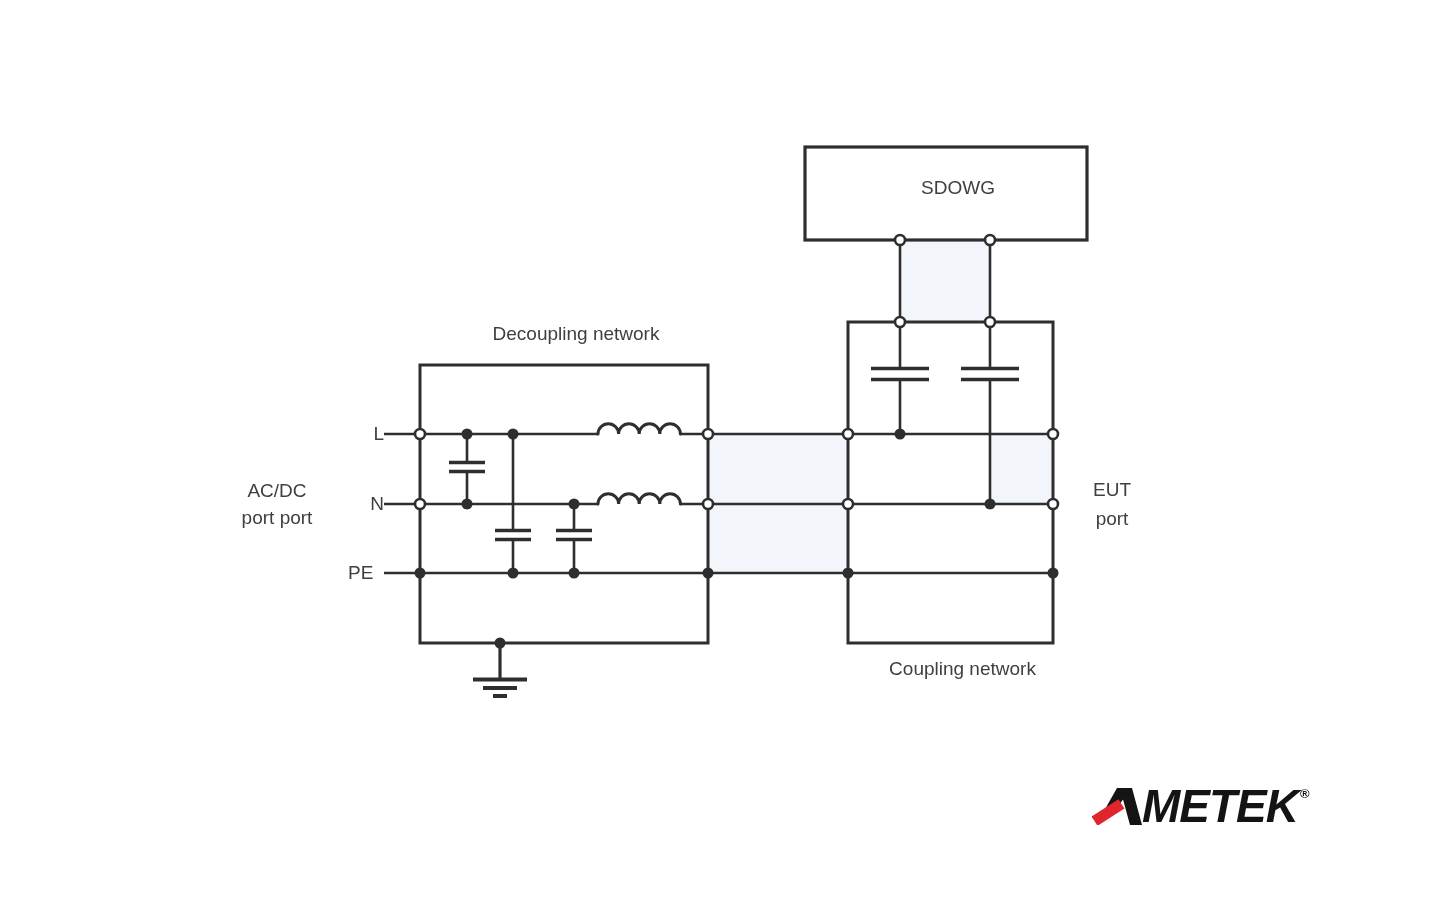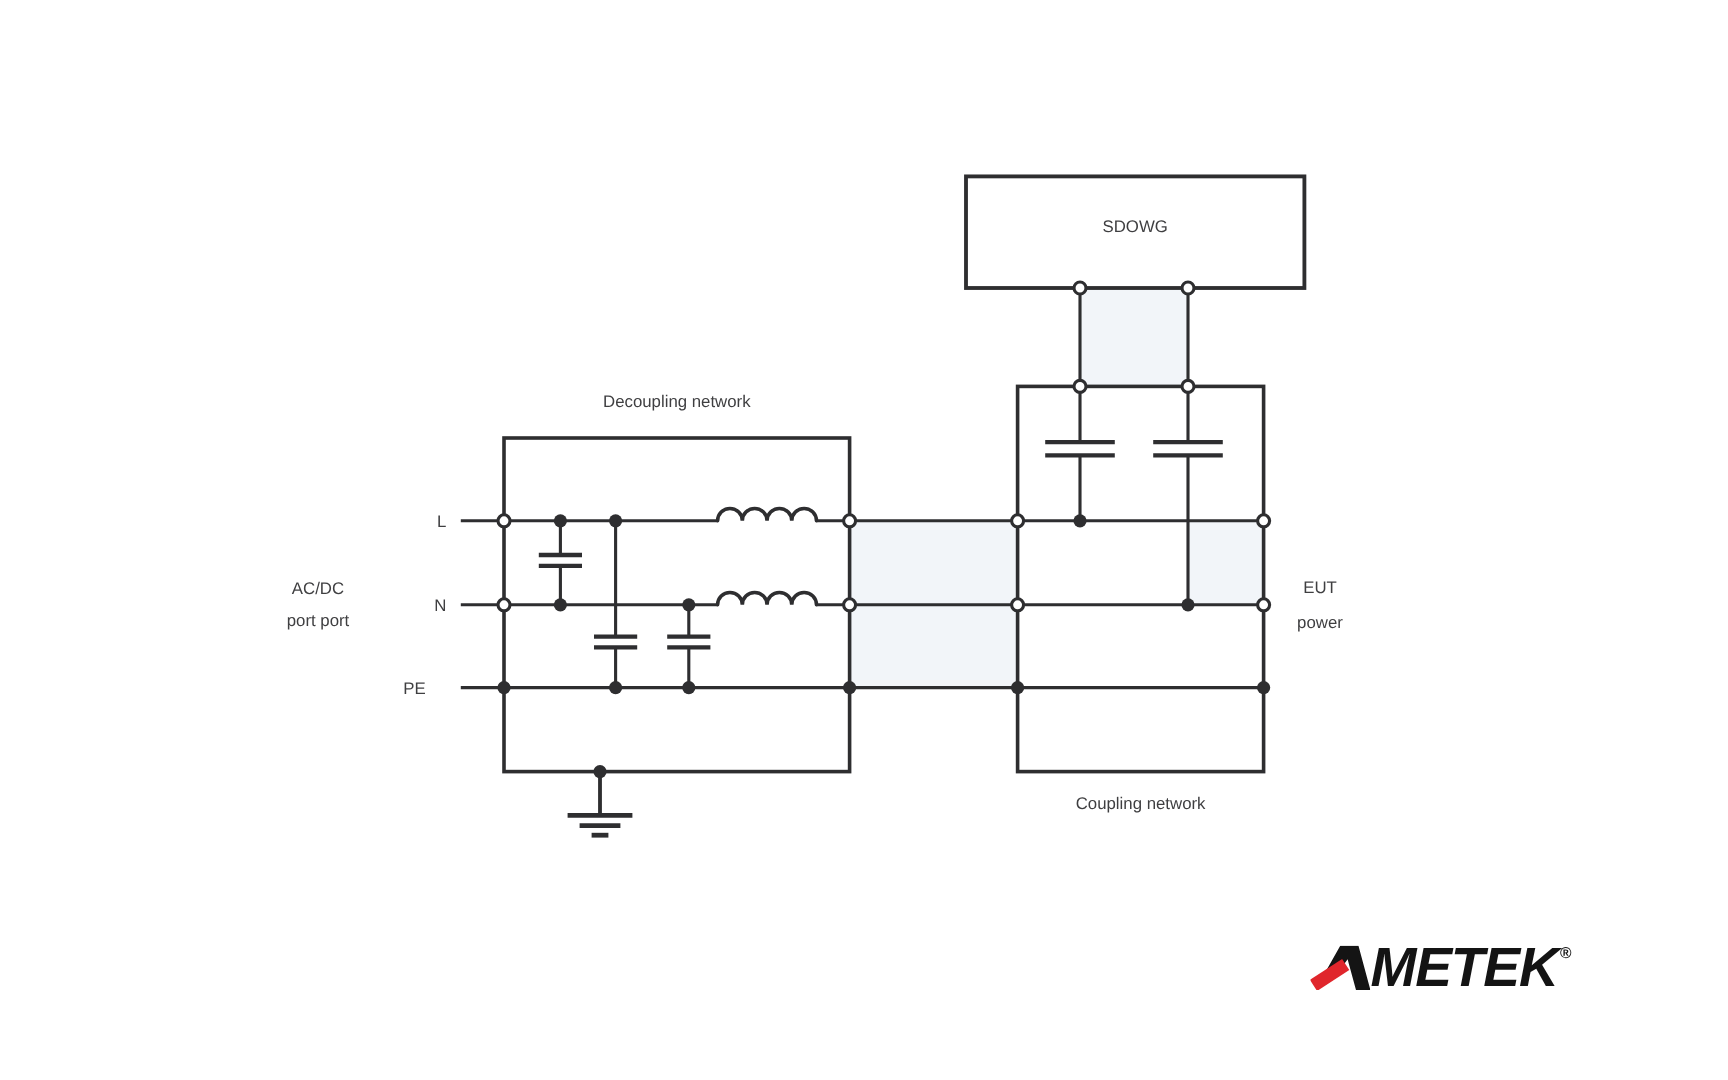--- a/index.html
+++ b/index.html
@@ -21,22 +21,23 @@
   .shade{fill:var(--shade);stroke:none;}
   .wire{stroke:var(--line);stroke-width:2.6;fill:none;}
   .boxline{stroke:var(--line);stroke-width:3;fill:none;}
   .plate{stroke:var(--line);stroke-width:3.6;fill:none;}
   .coil{stroke:var(--line);stroke-width:3;fill:none;stroke-linecap:round;}
   .gnd{stroke:var(--line);stroke-width:4;fill:none;}
   .dot{fill:var(--line);stroke:none;}
   .term{fill:#fff;stroke:var(--line);stroke-width:2.6;}
   .label{
     position:absolute;color:var(--text);
-    font-size:14px;line-height:26px;text-align:center;
+    font-size:19px;line-height:26px;text-align:center;
     white-space:nowrap;
+    margin-left:12px;
   }
   .label.two-line{white-space:normal;}
   
   .logo{position:absolute;left:1072px;top:786px;width:292px;}
   .brand-row{position:relative;height:42px;margin-left:20px;display:flex;align-items:flex-start;}
   .logo-a{position:relative;width:50px;height:37px;overflow:hidden;flex:0 0 auto;margin-top:2px;}
   .logo-a .a-black{
     position:absolute;inset:0;background:var(--logo-black);
     clip-path:polygon(50% 0,80% 0,100% 100%,76% 100%,62% 31%,43% 67%,22% 67%);
   }
@@ -181,21 +182,21 @@
     <span>AC/DC</span><br>
     <span>port port</span>
   </div>
 
   <div class="label" style="left:340px;top:421px;width:32px;text-align:right;">L</div>
   <div class="label" style="left:340px;top:491px;width:32px;text-align:right;">N</div>
   <div class="label" style="left:336px;top:560px;width:38px;text-align:left;">PE</div>
 
   <div class="label two-line" style="left:1058px;top:475px;width:84px;line-height:29px;">
     <span>EUT</span><br>
-    <span>power</span>
+    <span>port</span>
   </div>
 
   <div class="logo">
     <div class="brand-row">
       <div class="logo-a">
         <div class="a-black"></div>
         <div class="a-red"></div>
       </div>
       <div class="brand-text">METEK</div>
       <div class="reg-mark">®</div>

